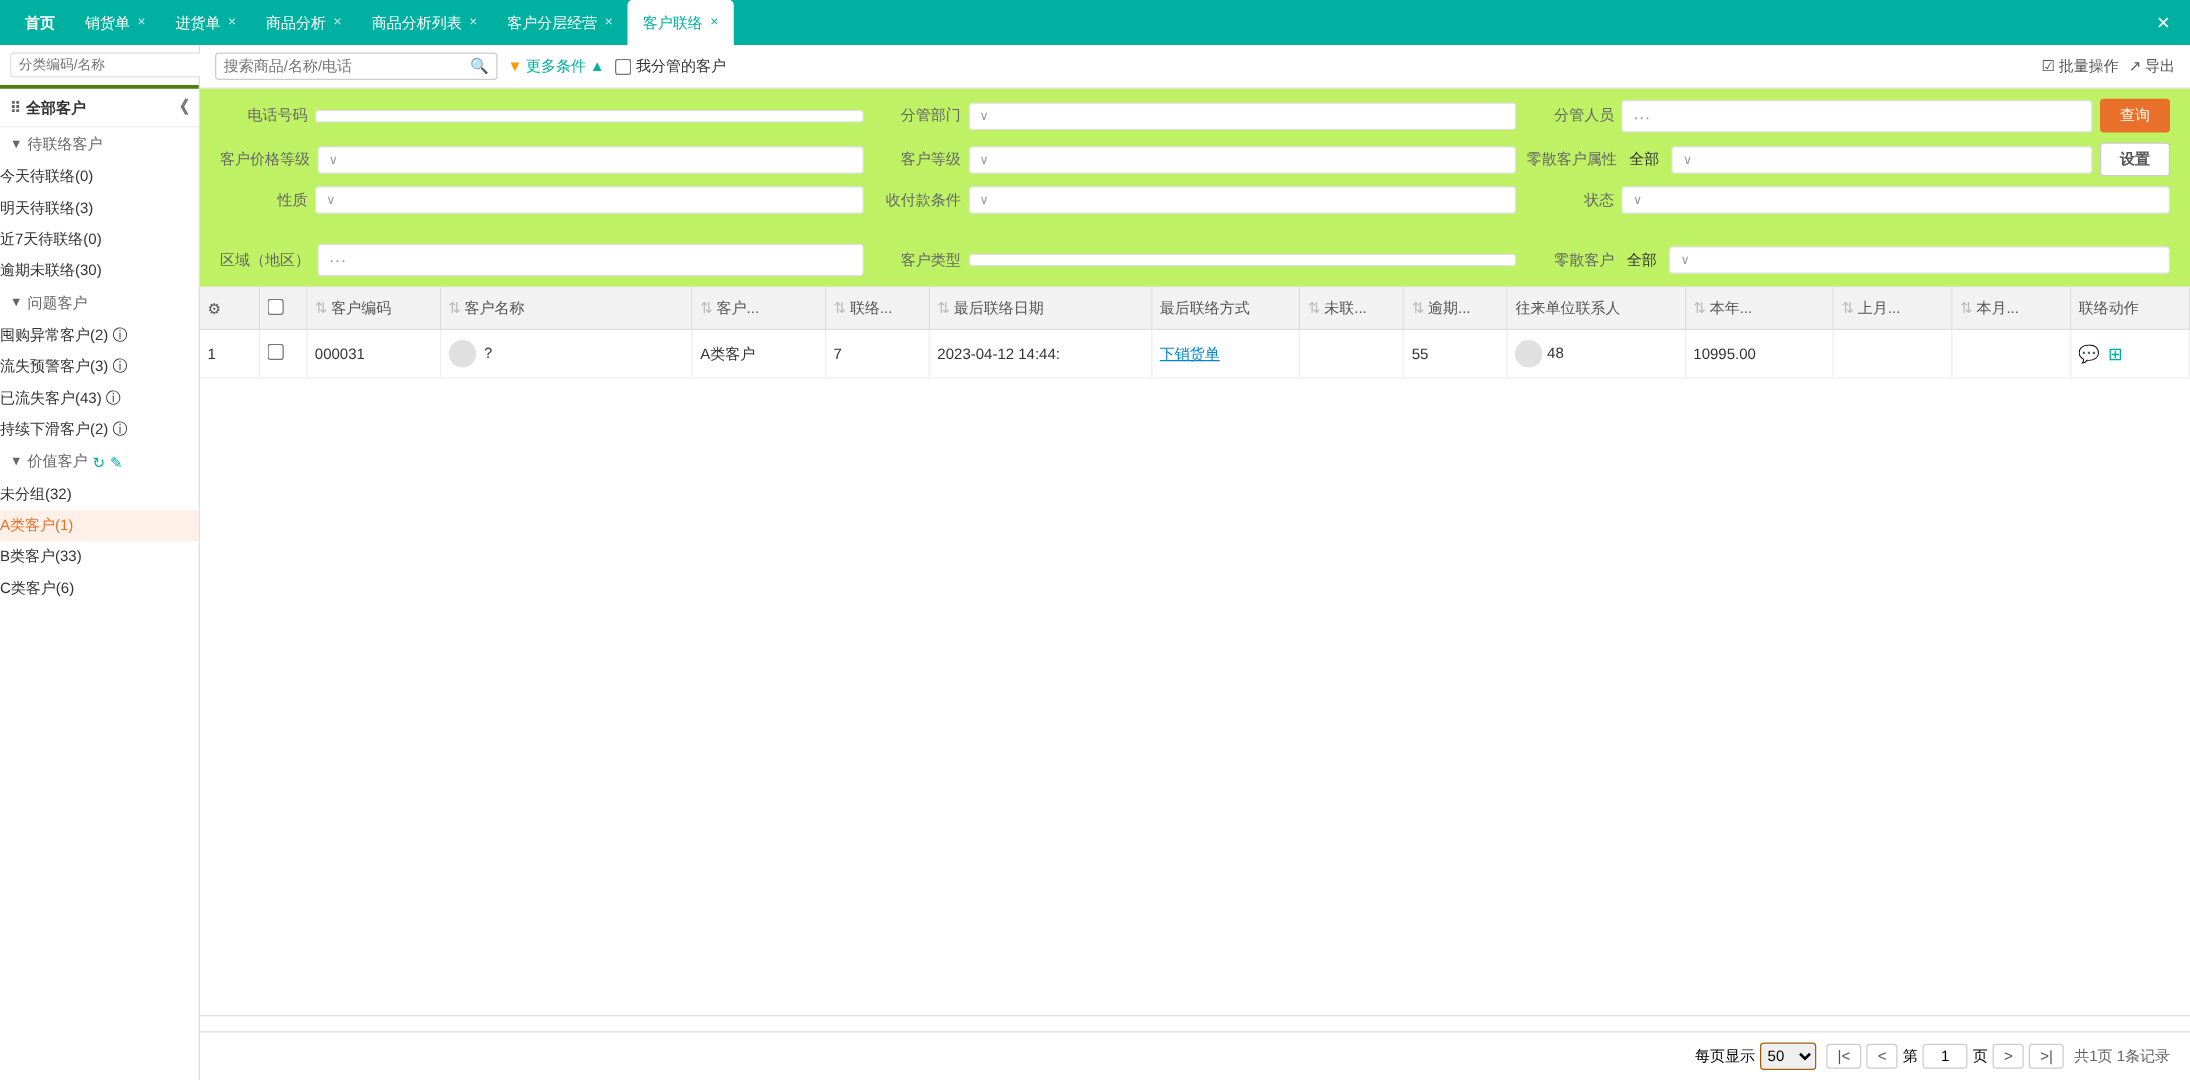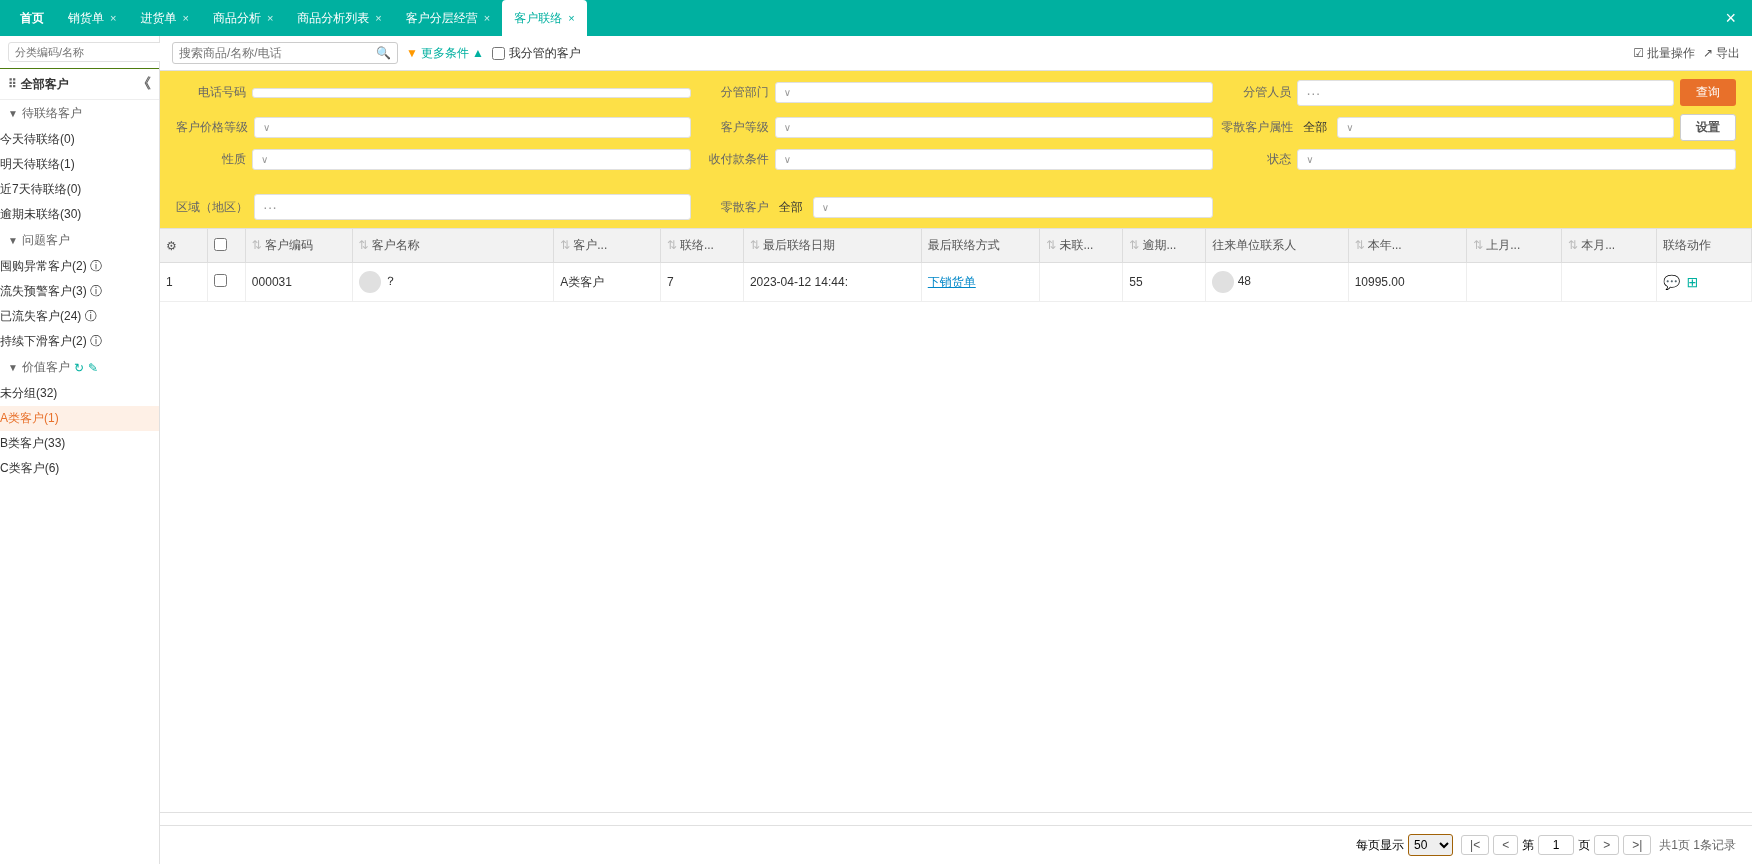--- a/index.html
+++ b/index.html
@@ -26,21 +26,21 @@
 
     
     .main-layout { display: flex; height: calc(864px - 36px); }
 
     
     .sidebar {
       width: 160px; background: #fff; border-right: 1px solid #e0e0e0;
       display: flex; flex-direction: column; flex-shrink: 0;
     }
     .sidebar-search {
-      display: flex; align-items: center; padding: 6px 8px; border-bottom: 1px solid #4d7c0f;
+      display: flex; align-items: center; padding: 6px 8px; border-bottom: 3px solid #4d7c0f;
     }
     .sidebar-search input {
       flex: 1; border: 1px solid #e0e0e0; border-radius: 3px; padding: 3px 6px;
       font-size: 11px; outline: none;
     }
     .sidebar-search .search-icon { color: #00b0a0; margin-left: 4px; cursor: pointer; font-size: 14px; }
 
     .sidebar-header {
       display: flex; align-items: center; padding: 6px 8px; font-weight: bold;
       color: #333; border-bottom: 1px solid #eee;
@@ -201,31 +201,31 @@
       <span class="icon">⠿</span>
       <span>全部客户</span>
       <span class="collapse-btn">《</span>
     </div>
 
     <div class="sidebar-section-title">
       <span class="arrow">▼</span>
       <span>待联络客户</span>
     </div>
     <div class="sidebar-item">今天待联络(0)</div>
-    <div class="sidebar-item">明天待联络(1)</div>
+    <div class="sidebar-item">明天待联络(3)</div>
     <div class="sidebar-item">近7天待联络(0)</div>
     <div class="sidebar-item">逾期未联络(30)</div>
 
     <div class="sidebar-section-title">
       <span class="arrow">▼</span>
       <span>问题客户</span>
     </div>
     <div class="sidebar-item">囤购异常客户(2) ⓘ</div>
     <div class="sidebar-item">流失预警客户(3) ⓘ</div>
-    <div class="sidebar-item">已流失客户(24) ⓘ</div>
+    <div class="sidebar-item">已流失客户(43) ⓘ</div>
     <div class="sidebar-item">持续下滑客户(2) ⓘ</div>
 
     <div class="sidebar-section-title" style="display:flex;align-items:center;">
       <span class="arrow">▼</span>
       <span>价值客户</span>
       <span style="margin-left:4px;color:#00b0a0;font-size:12px;cursor:pointer;">↻</span>
       <span style="margin-left:4px;color:#00b0a0;font-size:12px;cursor:pointer;">✎</span>
     </div>
     <div class="sidebar-item">未分组(32)</div>
     <div class="sidebar-item active">A类客户(1)</div>
@@ -255,21 +255,21 @@
           <span>☑</span>
           <span>批量操作</span>
         </div>
         <div class="export-btn">
           <span>↗</span>
           <span>导出</span>
         </div>
       </div>
     </div>
 
-    <div style="background:#fde047;border-bottom:1px solid #e0e0e0;padding:8px 16px;">
+    <div style="background:#bef264;border-bottom:1px solid #e0e0e0;padding:8px 16px;">
       <div style="display:grid;grid-template-columns:1fr 1fr 1fr;gap:8px;margin-bottom:8px;">
 
         <div class="filter-row">
           <span class="filter-label">电话号码</span>
           <div class="filter-input" style="flex:1;">
               <span class="arrow"></span>
             </div>
         </div>
         <div class="filter-row">
           <span class="filter-label">分管部门</span>
@@ -326,20 +326,24 @@
               <span class="arrow">∨</span>
             </div>
         </div>
       </div>
       <div style="display:grid;grid-template-columns:1fr 1fr 1fr;gap:8px;">
         <div class="filter-row">
           <span class="filter-label">区域（地区）</span>
           <div class="filter-input" style="flex:1;">
               <span class="dots">···</span>
             </div>
+        </div>
+        <div class="filter-row">
+          <span class="filter-label">客户类型</span>
+          <div class="filter-input" style="flex:1;"></div>
         </div>
         <div class="filter-row">
           <span class="filter-label">零散客户</span>
           <span style="color:#333;margin:0 4px;">全部</span>
           <div class="filter-input" style="flex:1;">
               <span class="arrow">∨</span>
             </div>
         </div>
       </div>
     </div>

